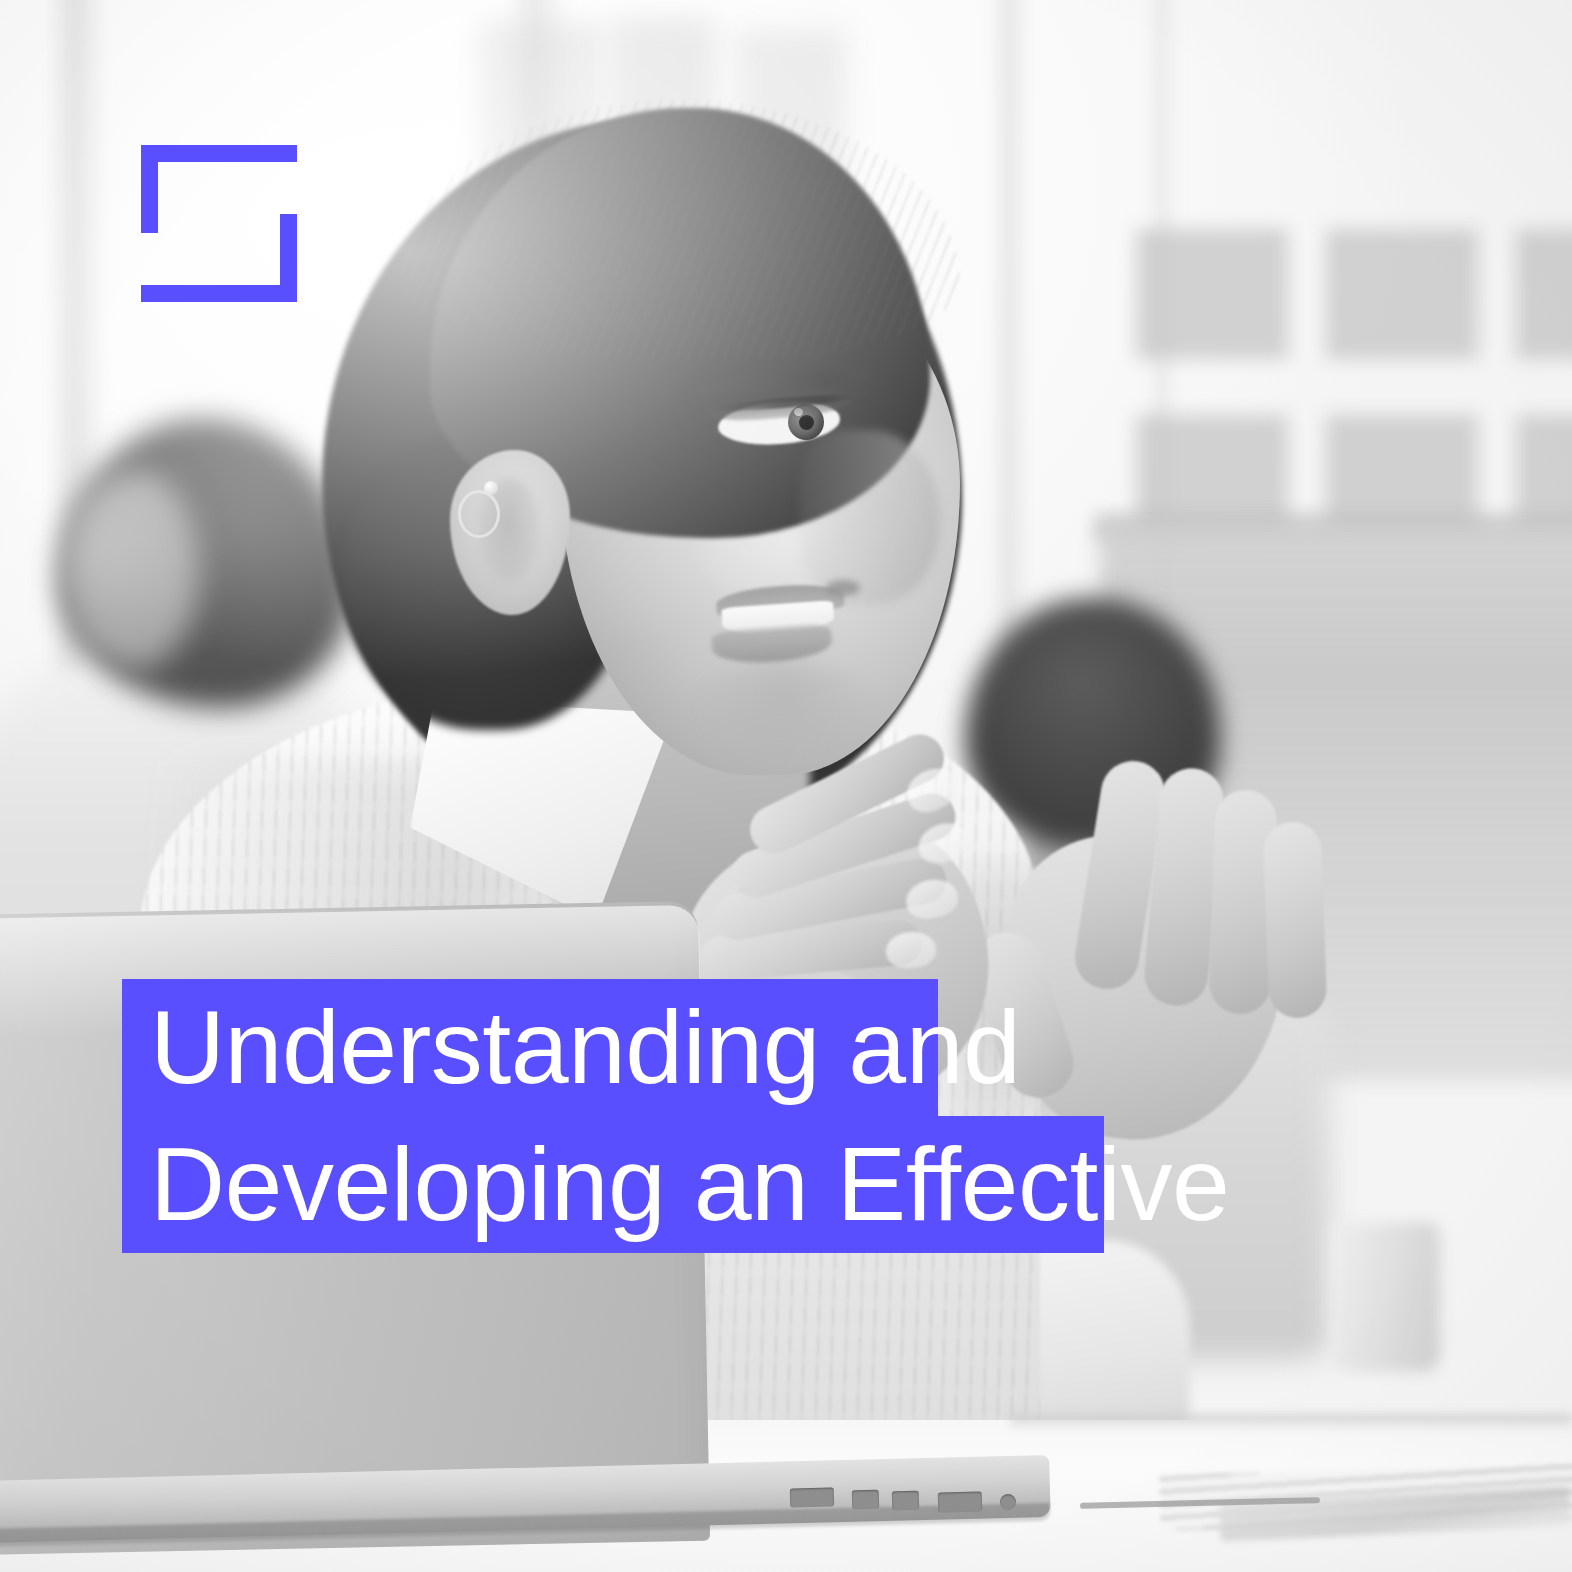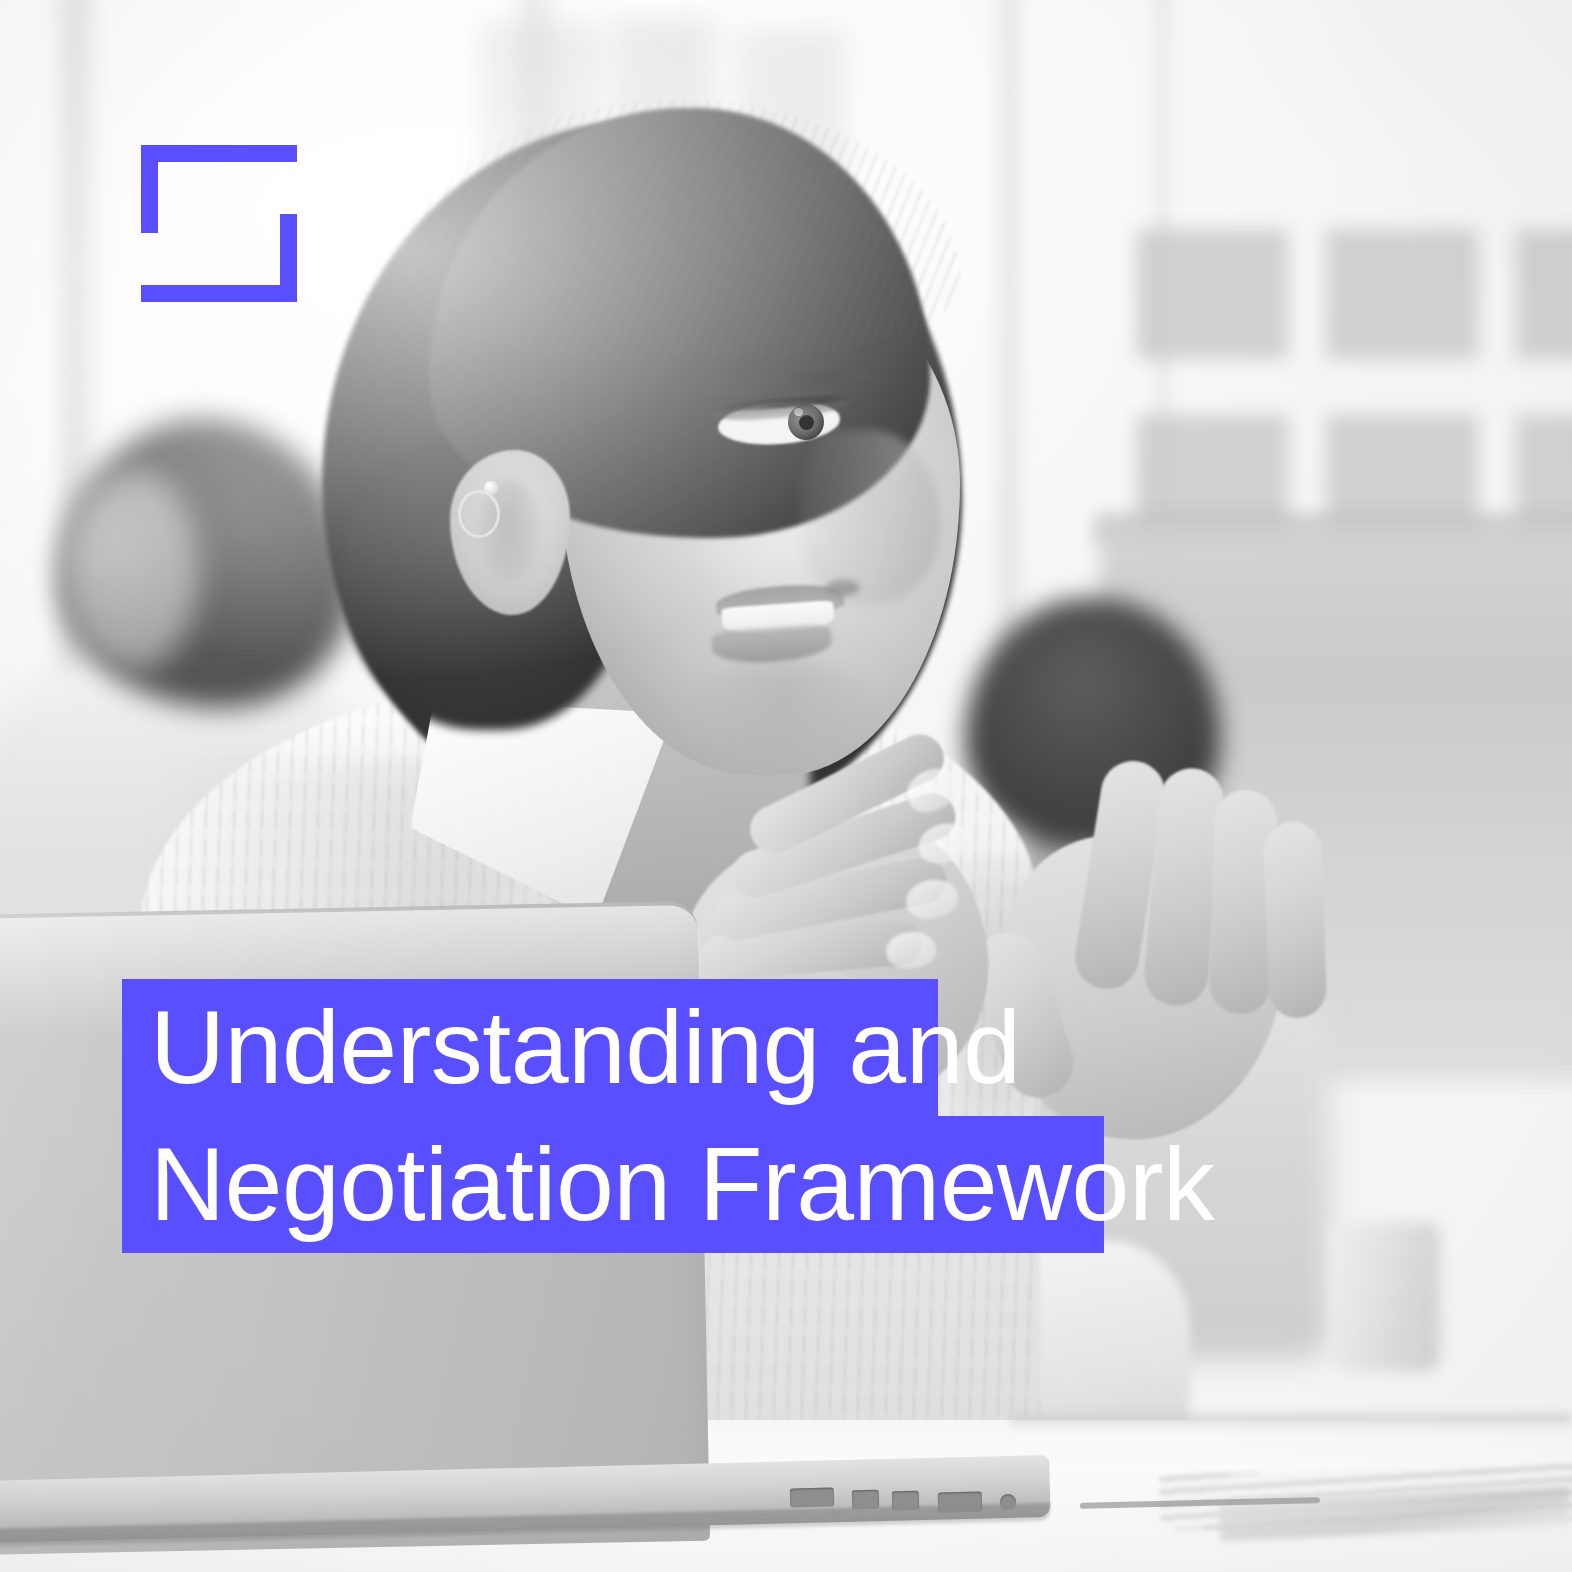--- a/index.html
+++ b/index.html
@@ -644,16 +644,16 @@
 
   <div id="logo">
     <div class="lg-bar lg-top"></div>
     <div class="lg-bar lg-left"></div>
     <div class="lg-bar lg-right"></div>
     <div class="lg-bar lg-bot"></div>
   </div>
 
   <div id="title">
     <span class="tline l1"><span class="hl">Understanding and</span></span>
-    <span class="tline l3"><span class="hl">Negotiation Framework</span></span>
+    <span class="tline l2"><span class="hl">Developing an Effective</span></span>
   </div>
 
 </div>
 
 </body></html>

